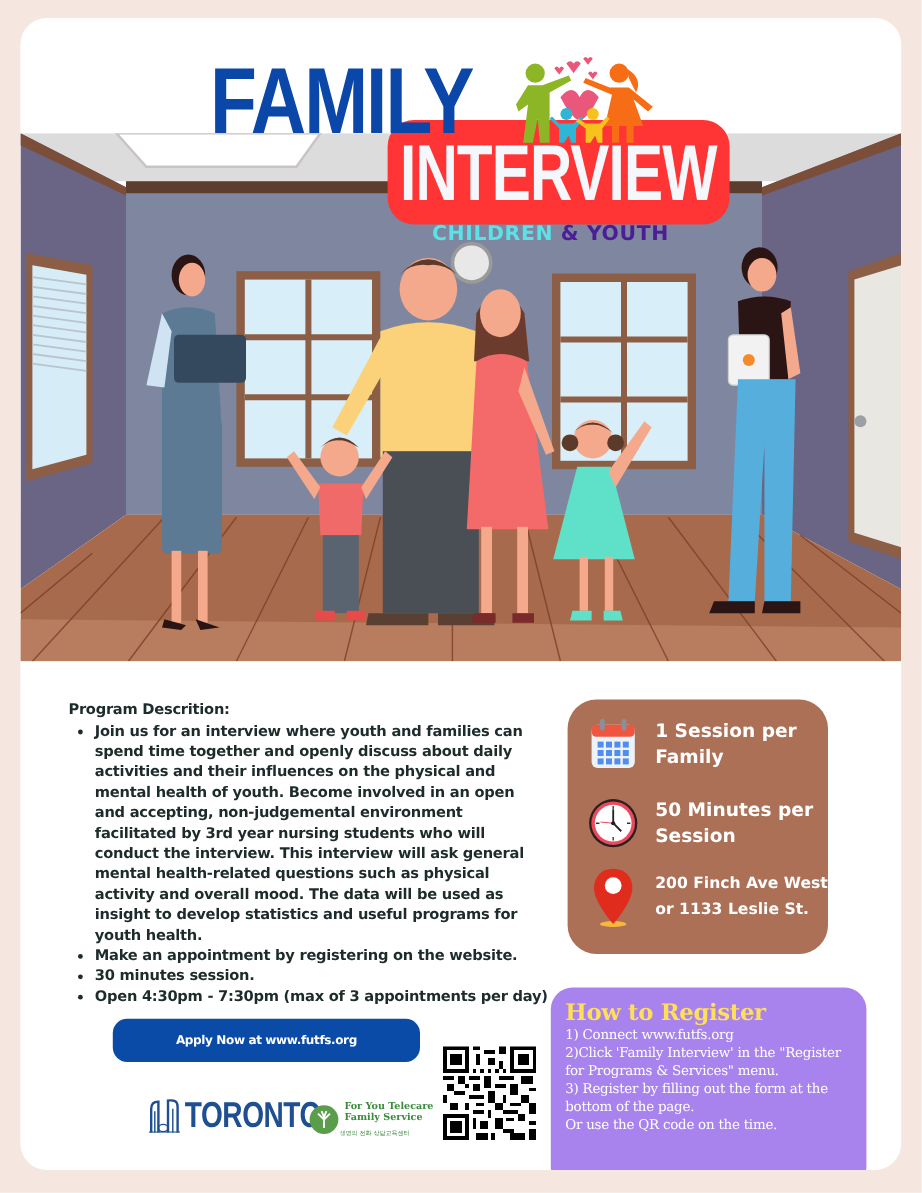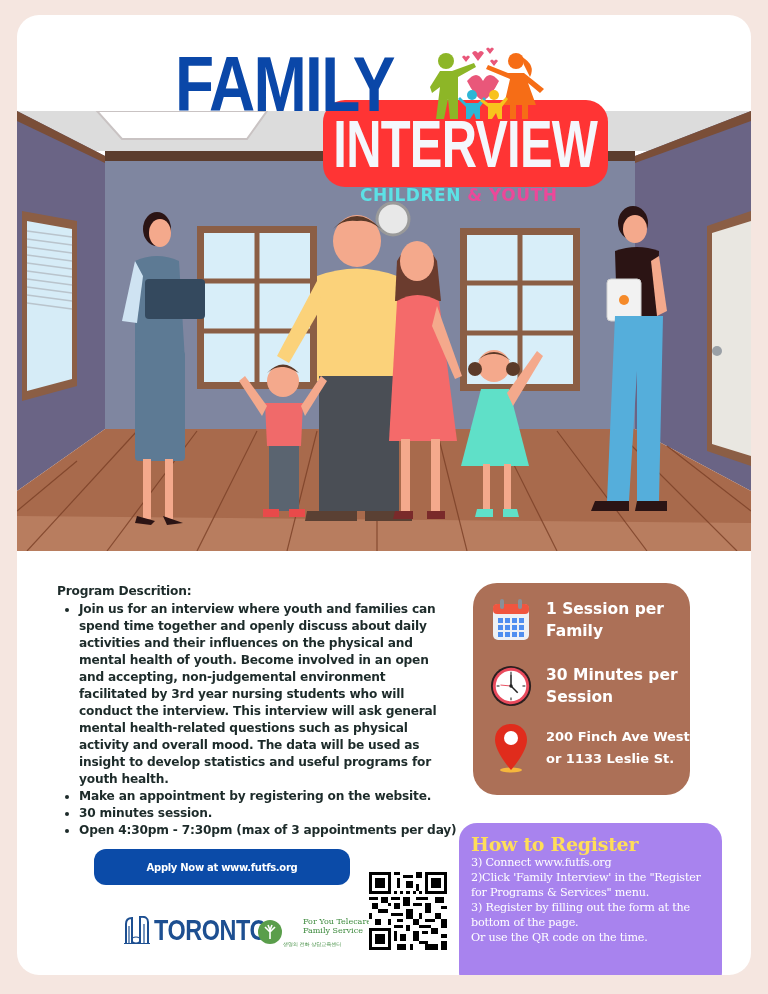--- a/index.html
+++ b/index.html
@@ -33,21 +33,21 @@
     font-family: "Liberation Sans", sans-serif; font-weight: 700;
     font-size: 66px; color: #f4f7fc; letter-spacing: -1px;
     transform: scaleX(0.74); display: inline-block; white-space: nowrap;
   }
   .subtitle {
     position: absolute; left: 343px; top: 170px; z-index: 3;
     font-family: "DejaVu Sans", sans-serif; font-weight: 700; font-size: 17px;
     letter-spacing: 0.5px; white-space: nowrap;
   }
   .subtitle .c { color: #5ce1e6; }
-  .subtitle .y { color: #ec4899; }
+  .subtitle .y { color: #4c1d95; }
   
   .desc {
     position: absolute; left: 40px; top: 568px; width: 400px;
     font-family: "DejaVu Sans", sans-serif; font-weight: 700; font-size: 12.2px;
     line-height: 17px; color: #1d2b2a; letter-spacing: -0.2px;
   }
   .desc h3 { margin: 0 0 1px 0; font-size: 12.2px; }
   .desc ul { margin: 0; padding-left: 22px; }
   .desc li { margin: 0; }
   
@@ -69,21 +69,21 @@
     display: flex; align-items: center; justify-content: center; letter-spacing: -0.3px;
   }
   
   .toronto { position: absolute; left: 107px; top: 901px; display: flex; align-items: flex-end; }
   .toronto .word {
     font-family: "Liberation Sans", sans-serif; font-weight: 700; font-size: 30px;
     color: #1d4f91; line-height: 28px; transform: scaleX(0.78); transform-origin: left bottom;
     margin-left: 4px; letter-spacing: -0.5px;
   }
   .fyt { position: absolute; left: 240px; top: 902px; display: flex; align-items: center; }
-  .fyt .name { margin-left: 20px; font-family: "DejaVu Serif", serif; font-size: 8px; line-height: 9px; color: #3d8a3d; font-weight: 400; }
+  .fyt .name { margin-left: 4px; font-family: "DejaVu Serif", serif; font-size: 8px; line-height: 9px; color: #3d8a3d; font-weight: 700; }
   .fyt .kr { font-size: 5px; color: #3d8a3d; margin-top: 6px; font-family: "DejaVu Sans", sans-serif; }
   .qr { position: absolute; left: 352px; top: 857px; width: 78px; height: 78px; }
   
   .howto {
     position: absolute; left: 442px; top: 808px; width: 263px; height: 167px;
     background: #a883ee; border-radius: 18px; box-sizing: border-box; padding: 10px 12px;
   }
   .howto h2 {
     margin: 0; font-family: "DejaVu Serif", serif; font-weight: 700; font-size: 19px;
     color: #ffde59; line-height: 22px; letter-spacing: -0.3px;
@@ -309,21 +309,21 @@
             <line x1="8" y1="23" x2="11" y2="23"></line>
               <line x1="35" y1="23" x2="38" y2="23"></line>
           </g>
           <line x1="23" y1="23" x2="23" y2="11" stroke="#222" stroke-width="1.6"></line>
           <line x1="23" y1="23" x2="30" y2="30" stroke="#222" stroke-width="1.6"></line>
           <line x1="23" y1="23" x2="12" y2="22" stroke="#e94a5c" stroke-width="1"></line>
           <circle cx="23" cy="23" r="1.8" fill="#222"></circle>
         </svg>
       </div>
       <div class="txt" style="font-size:15.5px;">
-        <div>30 Minutes per</div>
+        <div>50 Minutes per</div>
         <div>Session</div>
       </div>
     </div>
     <div class="info-row" style="top:140px;">
       <div class="ico">
         <svg width="34" height="52" viewBox="0 0 34 52">
           <ellipse cx="17" cy="48" rx="11" ry="2.5" fill="#f6b73c"></ellipse>
           <path d="M17,2 C7,2 1,9 1,18 C1,30 17,48 17,48 C17,48 33,30 33,18 C33,9 27,2 17,2 Z" fill="#e02c1c"></path>
           <circle cx="17" cy="16" r="7" fill="#ffffff"></circle>
         </svg>
@@ -419,19 +419,19 @@
       <rect x="9" y="23" width="3" height="2"></rect>
         <rect x="13" y="23" width="1" height="2"></rect>
         <rect x="16" y="22" width="3" height="1"></rect>
         <rect x="18" y="23" width="4" height="2"></rect>
         <rect x="23" y="22" width="2" height="3"></rect>
     </g>
   </svg>
 
   <div class="howto">
     <h2>How to Register</h2>
-    <p>3) Connect www.futfs.org</p>
+    <p>1) Connect www.futfs.org</p>
     <p>2)Click 'Family Interview' in the "Register for Programs &amp; Services" menu.</p>
     <p>3) Register by filling out the form at the bottom of the page.</p>
     <p>Or use the QR code on the time.</p>
   </div>
 
 </div>
 
 </body></html>

